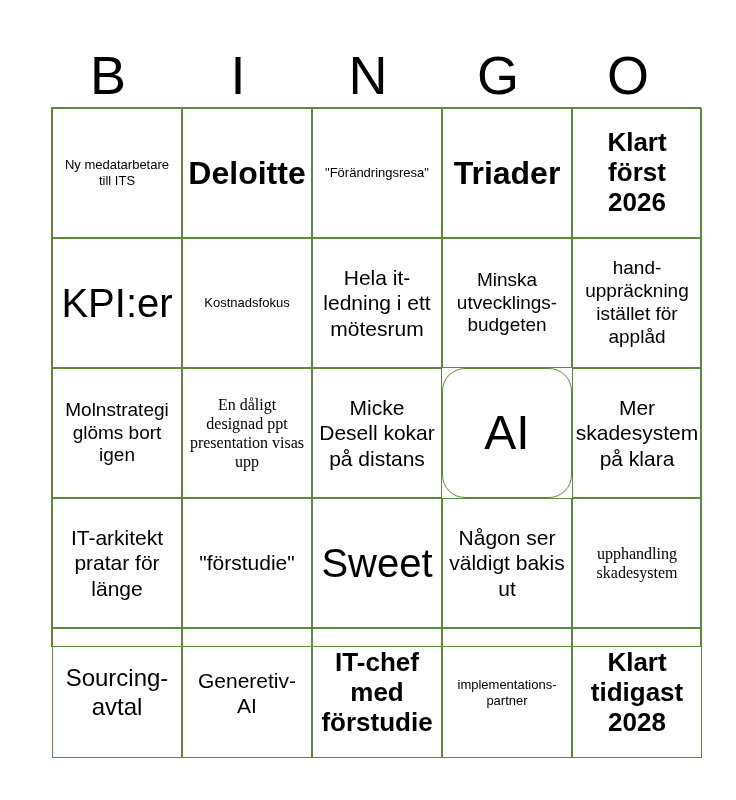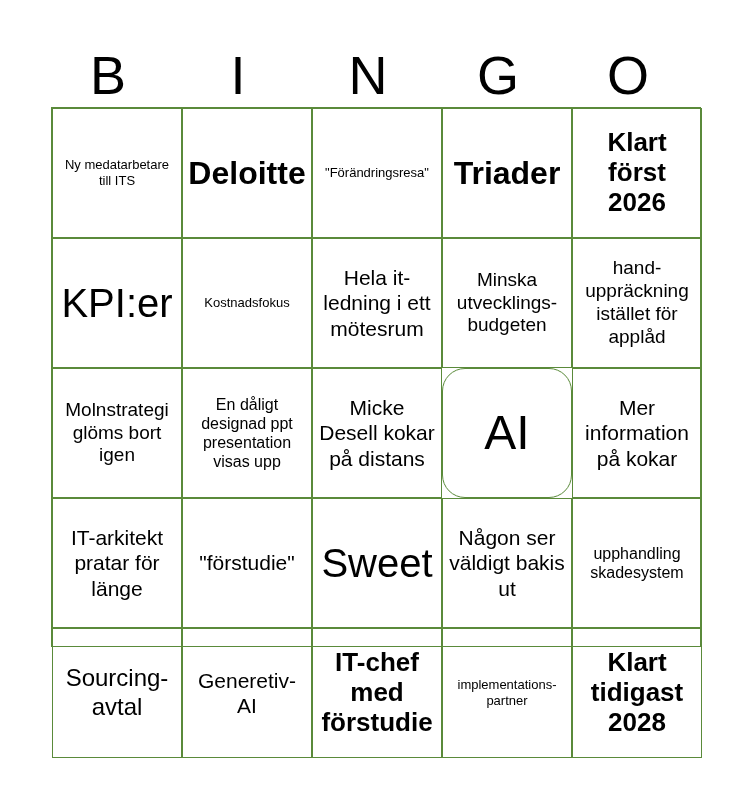--- a/index.html
+++ b/index.html
@@ -5,21 +5,21 @@
     html, body { margin: 0; padding: 0; background: #ffffff; }
     body { width: 736px; height: 800px; position: relative; overflow: hidden;
            font-family: "Liberation Sans", "DejaVu Sans", sans-serif; color: #000; }
     .header { position: absolute; top: 42px; left: 43px; width: 650px; height: 66px; display: flex; }
     .header .letter { width: 130px; text-align: center; font-size: 54px; line-height: 66px; }
     .board { position: absolute; top: 107px; left: 51px; width: 650px; height: 540px;
              display: grid; grid-template-columns: repeat(5, 130px); grid-template-rows: repeat(5, 130px);
              box-sizing: border-box; border: 1px solid #5a8a3a; }
     .cell { box-sizing: border-box; border: 1px solid #5a8a3a; display: flex; align-items: center;
             justify-content: center; text-align: center; padding: 4px 6px; line-height: 1.2; }
-    .s13 { font-size: 13px; } .s16 { font-size: 16px; } .s19 { font-size: 19px; }
+    .s13 { font-size: 13px; } .s16 { font-size: 16px; font-family: Liberation Serif, serif; } .s19 { font-size: 19px; }
     .s21 { font-size: 21px; } .s26 { font-size: 26px; font-weight: bold; } .s32 { font-size: 32px; font-weight: bold; }
     .s38 { font-size: 40px; } .s48 { font-size: 48px; border-radius: 23px; }
     .s26, .s32, .s38, .s48 { line-height: 1.15; }
   </style>
 </head>
 <body>
 
 <div class="header">
   <div class="letter">B</div>
   <div class="letter">I</div>
@@ -39,21 +39,21 @@
   <div class="cell s38">KPI:er</div>
   <div class="cell s13">Kostnadsfokus</div>
   <div class="cell s21">Hela it-ledning i ett mötesrum</div>
   <div class="cell s19">Minska utvecklings-budgeten</div>
   <div class="cell s19">hand-uppräckning istället för applåd</div>
 
   <div class="cell s19">Molnstrategi glöms bort igen</div>
   <div class="cell s16">En dåligt designad ppt presentation visas upp</div>
   <div class="cell s21">Micke Desell kokar på distans</div>
   <div class="cell s48">AI</div>
-  <div class="cell s21">Mer information på kokar</div>
+  <div class="cell s21">Mer skadesystem på klara</div>
 
   <div class="cell s21">IT-arkitekt pratar för länge</div>
   <div class="cell s21">"förstudie"</div>
   <div class="cell s38">Sweet</div>
   <div class="cell s21">Någon ser väldigt bakis ut</div>
   <div class="cell s16">upphandling skadesystem</div>
 
   <div class="cell s24 s21" style="font-size:24px;text-align:center;">Sourcing-avtal</div>
   <div class="cell s21">Generetiv-AI</div>
   <div class="cell s26">IT-chef med förstudie</div>

